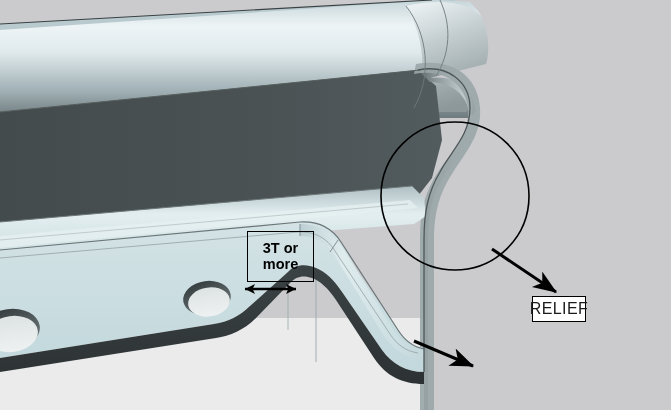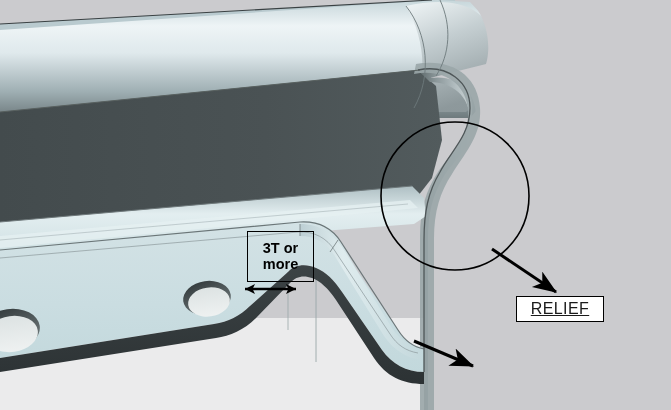--- a/index.html
+++ b/index.html
@@ -15,21 +15,21 @@
   .callout-box{
     position:absolute;
     box-sizing:border-box;
     border:1.5px solid #000;
     background:#fff;
     display:flex;align-items:center;justify-content:center;
     font-size:16px;
     color:#1a1a1a;
     letter-spacing:0.4px;
   }
-  #relief-box{left:516px;top:296px;width:88px;height:26px;text-decoration:underline;}
+  #relief-box{left:532px;top:296px;width:54px;height:26px;}
   #corners-box{left:477px;top:352px;width:103px;height:27px;}
   #dim-box{
     position:absolute;left:247px;top:231px;width:67px;height:51px;
     box-sizing:border-box;
     border:1.3px solid #000;
     background:transparent;
     display:flex;flex-direction:column;
     align-items:center;justify-content:center;
     line-height:1.08;
     font-size:14.5px;font-weight:bold;color:#000;

